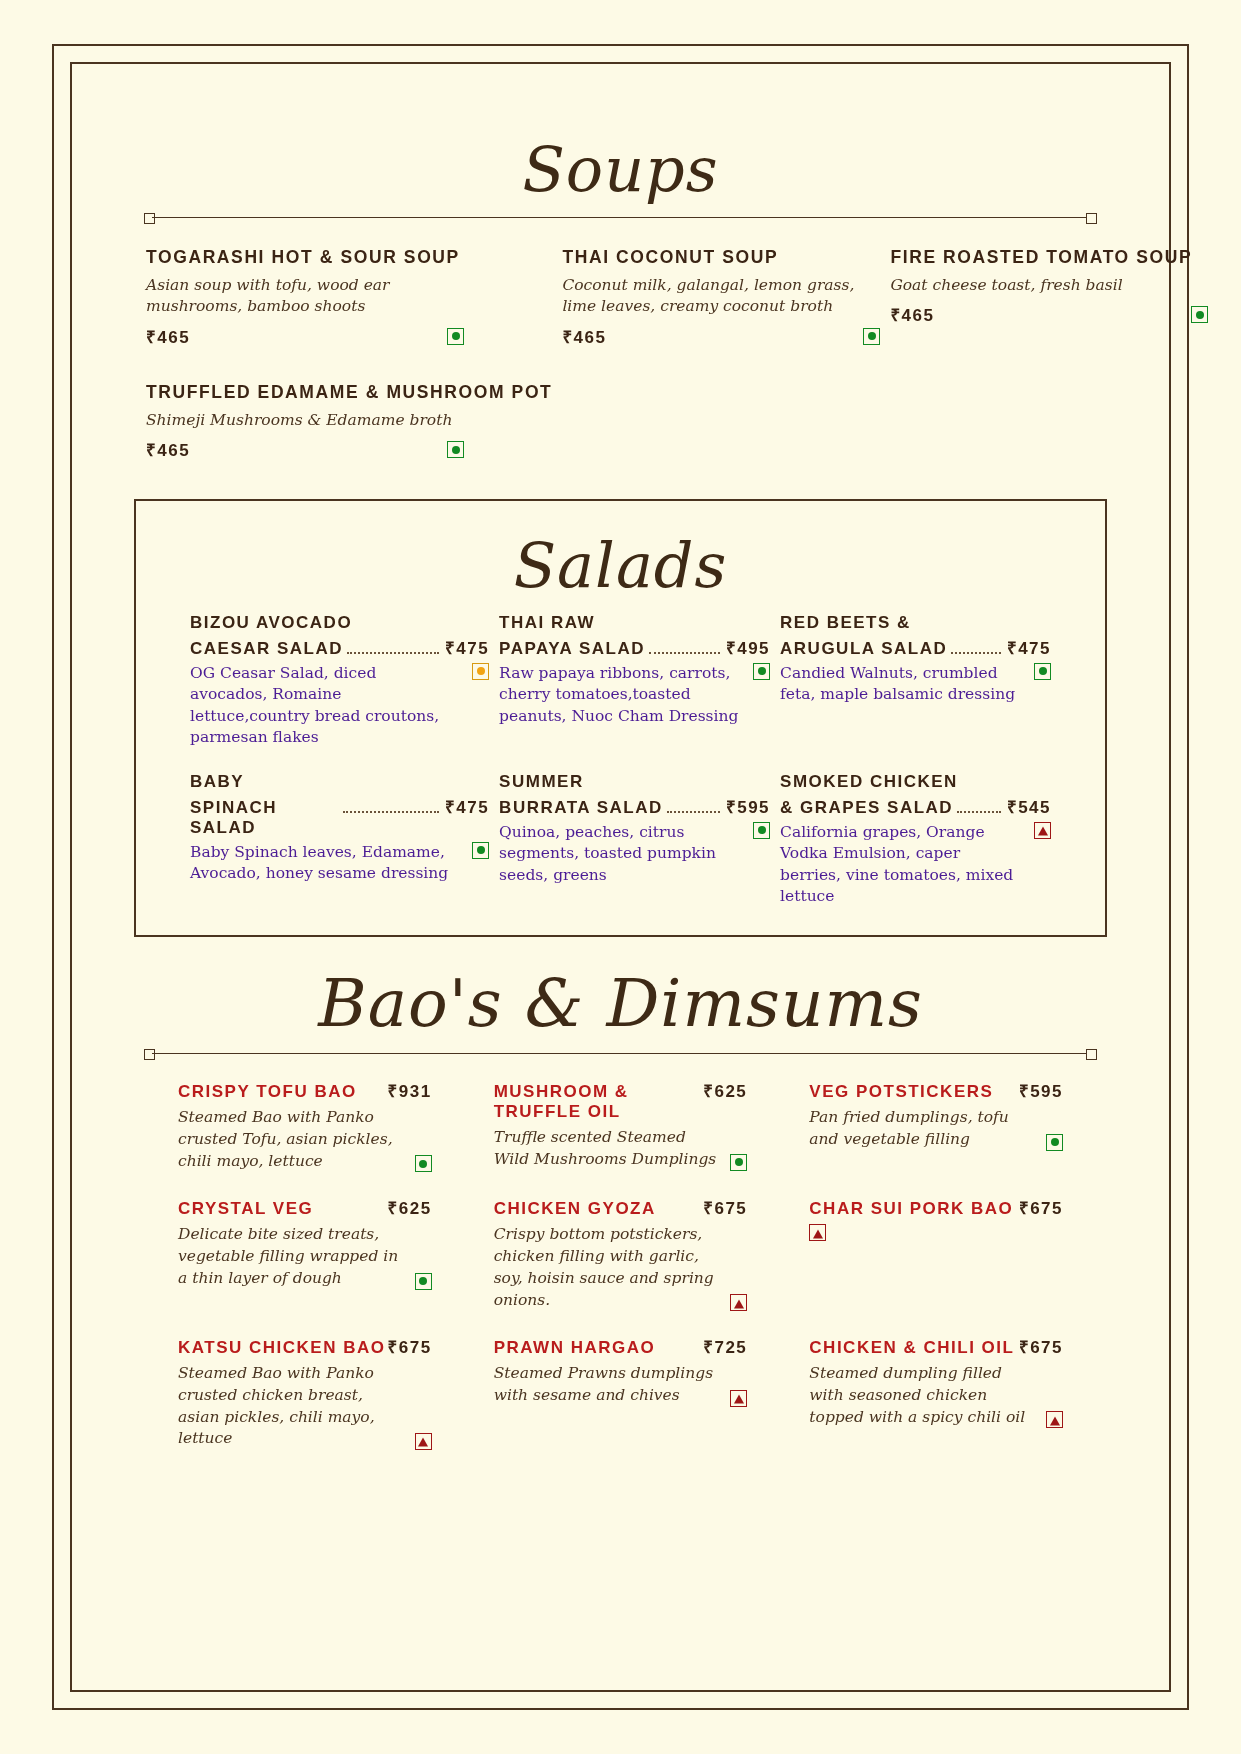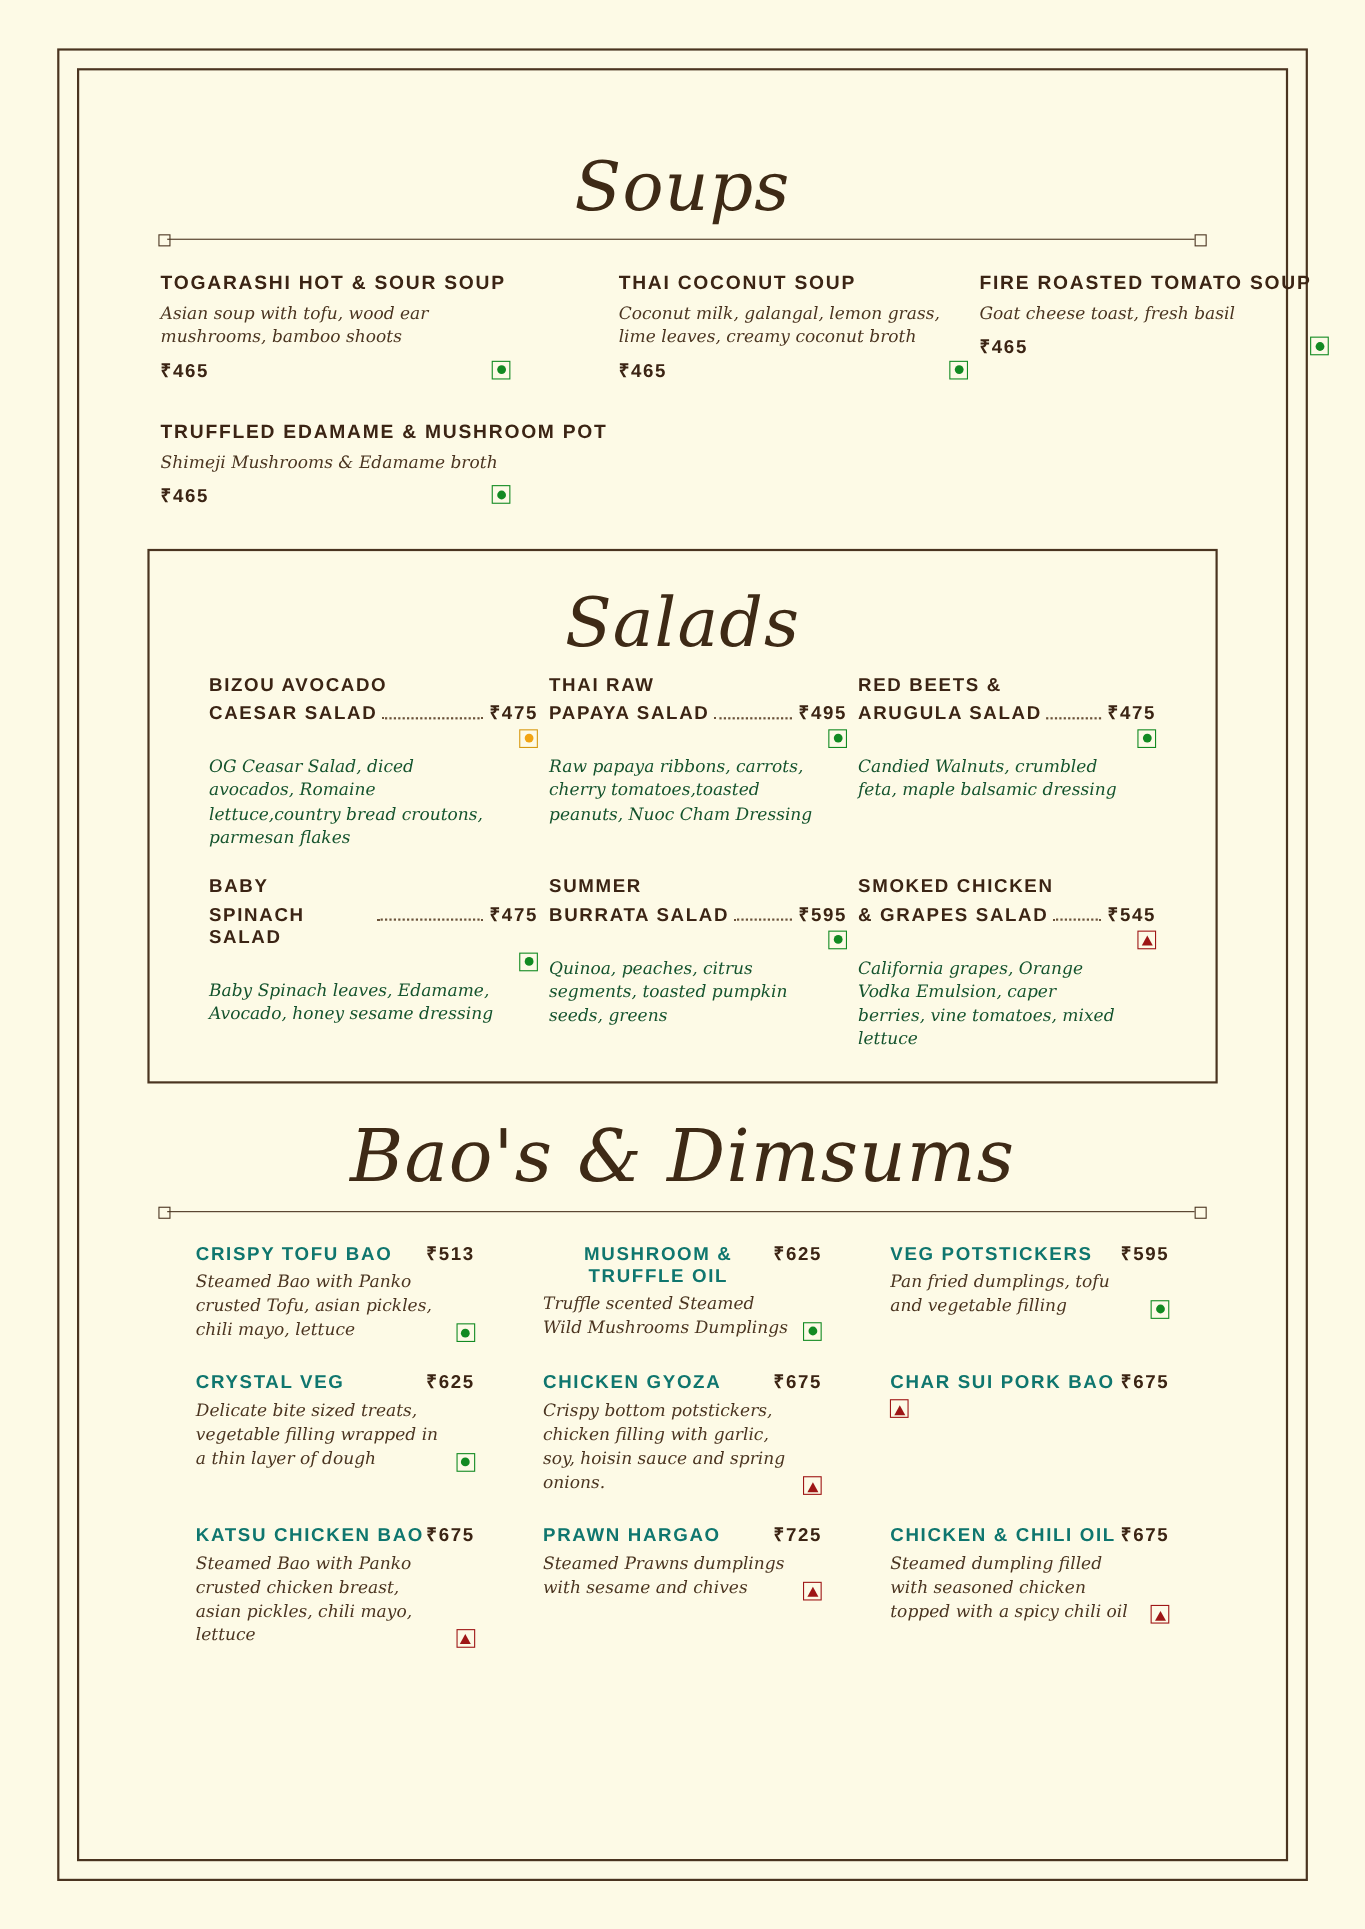--- a/index.html
+++ b/index.html
@@ -188,43 +188,40 @@
   }
   .leader.short { flex: 0 0 96px; margin-left: 66px; }
   .salad-body {
     display: flex;
     align-items: flex-start;
     justify-content: space-between;
     gap: 14px;
   }
   .salad-desc {
     font-family: "DejaVu Serif", "Liberation Serif", serif;
-    font-style: italic;
     font-size: 15.5px;
     line-height: 1.38;
-    color: #14532d;
+    color: #4c1d95;
     max-width: 300px;
-    margin-top: 24px;
   }
 
   
   .bao-wrap { padding: 0 74px; margin-top: 18px; }
   .bao-item { margin-bottom: 14px; }
   .bao-head {
     display: flex;
     align-items: baseline;
     justify-content: space-between;
     margin-bottom: 5px;
   }
   .bao-name {
     font-weight: bold;
     font-size: 17px;
     letter-spacing: 1.5px;
-    color: #0f766e;
-    text-align: center;
+    color: #b91c1c;
   }
   .bao-body {
     display: flex;
     align-items: flex-end;
     justify-content: space-between;
     gap: 10px;
   }
   .bao-desc {
     font-family: "DejaVu Serif", "Liberation Serif", serif;
     font-style: italic;
@@ -392,21 +389,21 @@
       <div class="rule-line"></div>
       <div class="rule-cap right"></div>
     </div>
 
     <div class="bao-wrap">
       <div class="cols" style="column-gap:62px;">
 
         <div class="bao-item">
           <div class="bao-head">
             <span class="bao-name">CRISPY TOFU BAO</span>
-            <span class="price">₹513</span>
+            <span class="price">₹931</span>
           </div>
           <div class="bao-body">
             <div class="bao-desc">Steamed Bao with Panko crusted Tofu, asian pickles, chili mayo, lettuce</div>
             <span class="marker veg"></span>
           </div>
         </div>
 
         <div class="bao-item">
           <div class="bao-head">
             <span class="bao-name">MUSHROOM &amp; TRUFFLE OIL</span>

